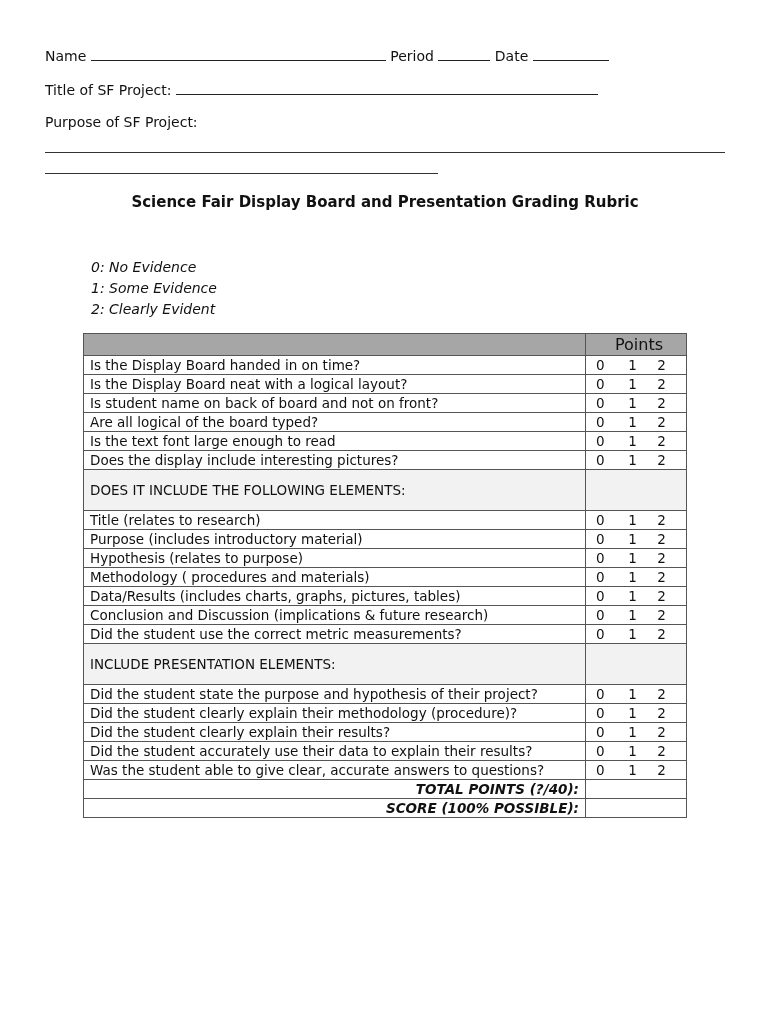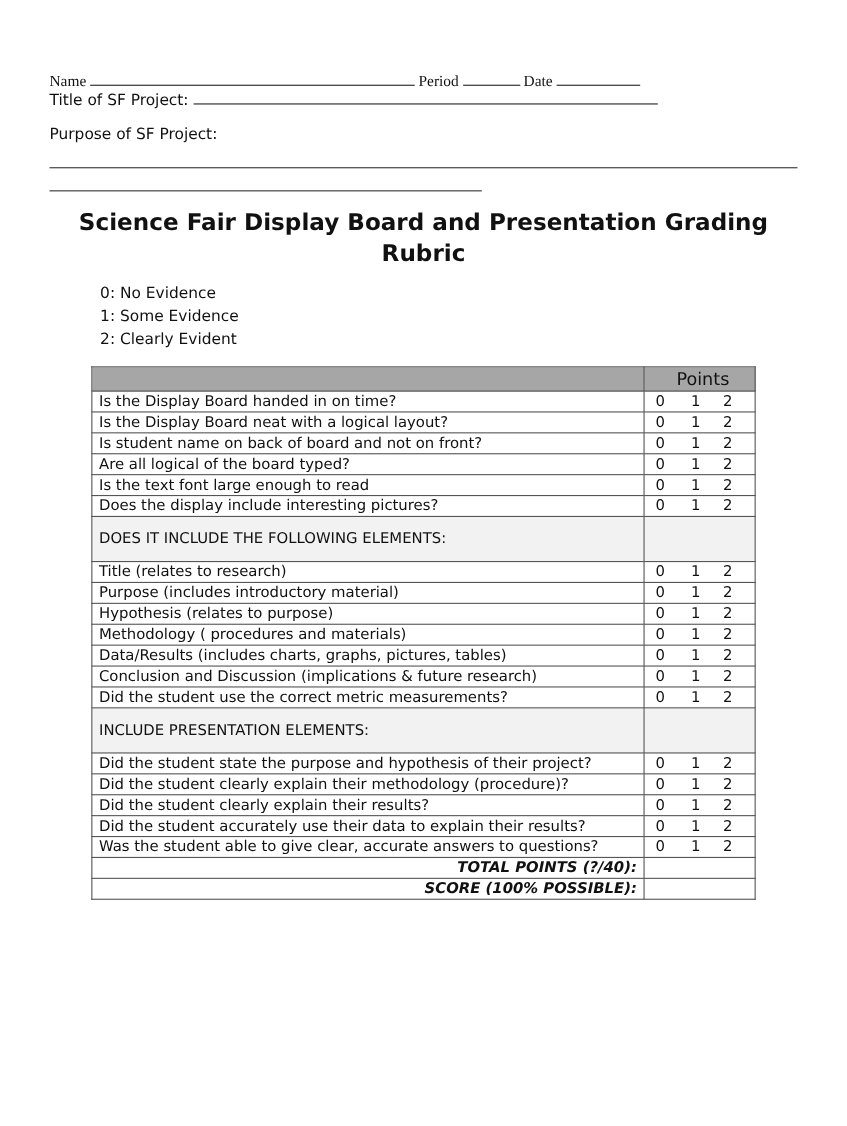--- a/index.html
+++ b/index.html
@@ -1,36 +1,36 @@
 <!DOCTYPE html>
 <html><head>
 <meta charset="utf-8">
 <style>
   html, body { margin:0; padding:0; background:#fff; }
   body { width:770px; height:1024px; position:relative; font-family:"DejaVu Sans", sans-serif; color:#111; overflow:hidden; }
   .line { position:absolute; font-size:14px; }
   .uline { display:inline-block; border-bottom:1px solid #222; height:14px; vertical-align:baseline; }
   .rule { position:absolute; border-bottom:1px solid #333; height:0; }
-  .title { position:absolute; left:60px; width:650px; top:188px; text-align:center; font-weight:bold; font-size:21px; line-height:28px; }
-  .legend { position:absolute; left:91px; top:257px; font-size:14px; line-height:21px; }
+  .title { position:absolute; left:60px; width:650px; top:188px; text-align:center; font-weight:bold; font-size:15px; line-height:28px; }
+  .legend { position:absolute; left:91px; top:257px; font-size:14px; line-height:21px;font-style:italic; }
   table { position:absolute; left:83px; top:333px; width:604px; border-collapse:collapse; font-size:13.5px;padding-left:48px; }
   td { border:1px solid #555; padding:0 6px; line-height:18px; vertical-align:top; }
   td.pts { width:86px; padding:0 4px 0 10px; }
   .pts span { display:inline-block; width:29px; text-align:center; }
   .pts span:first-child { text-align:left; width:22px; }
   tr.head td { background:#a6a6a6; height:21px; }
   tr.head td.pts { text-align:center; font-size:16px; line-height:21px; }
   tr.sec td { background:#f2f2f2; height:40px; vertical-align:middle; }
   tr.total td { text-align:right; font-weight:bold;font-style:italic; }
   tr.total td.pts { text-align:left; }
 </style>
 </head>
 <body>
 
-<div class="line" style="left:45px;top:63px;font-family:Liberation Serif, serif;">
+<div class="line" style="left:45px;top:46px;">
   <span>Name</span>
   <span class="uline" style="width:295px;"></span>
   <span>Period</span>
   <span class="uline" style="width:52px;"></span>
   <span>Date</span>
   <span class="uline" style="width:76px;"></span>
 </div>
 <div class="line" style="left:45px;top:80px;">
   <span>Title of SF Project:</span>
   <span class="uline" style="width:422px;"></span>

